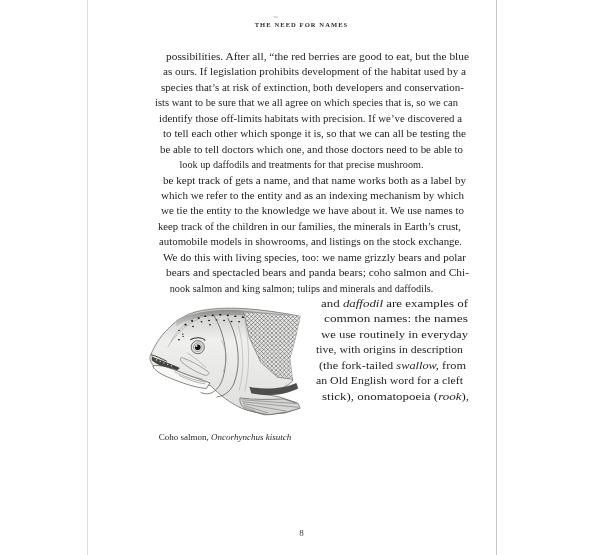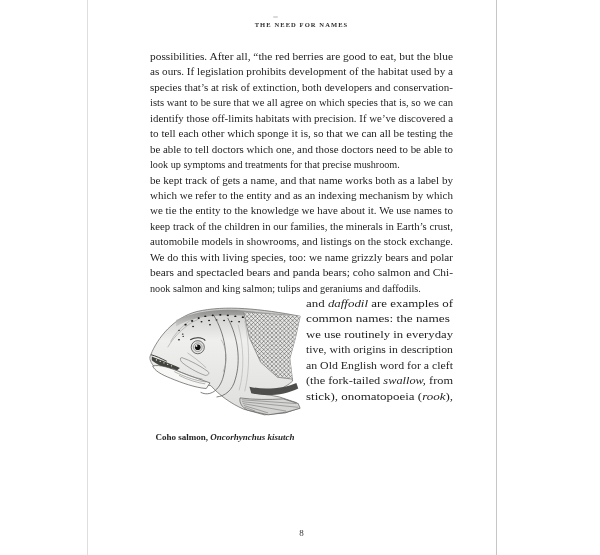--- a/index.html
+++ b/index.html
@@ -11,27 +11,27 @@
   .edge{position:absolute;top:0;height:555px;}
   .edge.left{left:87px;width:1px;background:#dedede;}
   .edge.right{left:496px;width:1px;background:#c6c6c6;}
   .artifact{position:absolute;left:273px;top:16px;width:5px;height:2px;background:#d9d9d9;border-radius:1px;}
   .running-head{
     position:absolute;left:150px;top:21px;width:303px;text-align:center;
     font-size:6.5px;font-weight:bold;letter-spacing:1.1px;color:#2d2d2d;
   }
   .text-block{position:absolute;left:150px;top:49px;width:303px;font-size:10.2px;}
   .para{position:relative;}
-  .tline{height:15.45px;line-height:15.45px;white-space:nowrap;}
+  .tline{height:15.45px;line-height:15.45px;white-space:nowrap;text-align:center;}
   .tline.indent{padding-left:18px;}
   .fit{display:inline-block;white-space:nowrap;transform-origin:0 60%;}
   .fit em{font-style:italic;}
   .para-wrap{min-height:157px;}
   .para-wrap .tline{margin-left:156px;}
-  figure{position:absolute;left:-2px;top:8px;width:154px;margin:0;padding:0;font-weight:bold;}
+  figure{position:absolute;left:-2px;top:8px;width:154px;margin:0;padding:0;}
   figure svg{display:block;}
   figcaption{
     margin-top:4px;text-align:center;font-size:9px;color:#262626;white-space:nowrap;
   }
   figcaption em{font-style:italic;}
   .page-number{
     position:absolute;left:150px;top:528px;width:303px;text-align:center;
     font-size:9px;color:#333;
   }
 </style>
@@ -47,31 +47,31 @@
 
   <div class="text-block">
     <div class="para">
         <div class="tline"><span class="fit" style="transform: scaleX(1.1168);"><span>possibilities. After all, “the red berries are good to eat, but the blue</span></span></div>
         <div class="tline"><span class="fit" style="transform: scaleX(1.095);"><span>as ours. If legislation prohibits development of the habitat used by a</span></span></div>
         <div class="tline"><span class="fit" style="transform: scaleX(1.0775);"><span>species that’s at risk of extinction, both developers and conservation-</span></span></div>
         <div class="tline"><span class="fit" style="transform: scaleX(1.0368);"><span>ists want to be sure that we all agree on which species that is, so we can</span></span></div>
         <div class="tline"><span class="fit" style="transform: scaleX(1.0653);"><span>identify those off-limits habitats with precision. If we’ve discovered a</span></span></div>
         <div class="tline"><span class="fit" style="transform: scaleX(1.0928);"><span>to tell each other which sponge it is, so that we can all be testing the</span></span></div>
         <div class="tline"><span class="fit" style="transform: scaleX(1.07);"><span>be able to tell doctors which one, and those doctors need to be able to</span></span></div>
-        <div class="tline last"><span class="fit" style="transform: scaleX(1);"><span>look up symptoms and treatments for that precise mushroom.</span></span></div>
+        <div class="tline last"><span class="fit" style="transform: scaleX(1);"><span>look up daffodils and treatments for that precise mushroom.</span></span></div>
       </div>
     <div class="para">
         <div class="tline"><span class="fit" style="transform: scaleX(1.0907);"><span>be kept track of gets a name, and that name works both as a label by</span></span></div>
         <div class="tline"><span class="fit" style="transform: scaleX(1.0818);"><span>which we refer to the entity and as an indexing mechanism by which</span></span></div>
         <div class="tline"><span class="fit" style="transform: scaleX(1.0781);"><span>we tie the entity to the knowledge we have about it. We use names to</span></span></div>
         <div class="tline"><span class="fit" style="transform: scaleX(1.0521);"><span>keep track of the children in our families, the minerals in Earth’s crust,</span></span></div>
         <div class="tline"><span class="fit" style="transform: scaleX(1.0634);"><span>automobile models in showrooms, and listings on the stock exchange.</span></span></div>
         <div class="tline"><span class="fit" style="transform: scaleX(1.0905);"><span>We do this with living species, too: we name grizzly bears and polar</span></span></div>
         <div class="tline"><span class="fit" style="transform: scaleX(1.1181);"><span>bears and spectacled bears and panda bears; coho salmon and Chi-</span></span></div>
-        <div class="tline last"><span class="fit" style="transform: scaleX(1);"><span>nook salmon and king salmon; tulips and geraniums and daffodils.</span></span></div>
+        <div class="tline last"><span class="fit" style="transform: scaleX(1);"><span>nook salmon and king salmon; tulips and minerals and daffodils.</span></span></div>
       </div>
 
     <div class="para para-wrap">
       <figure>
         <svg width="154" height="124" viewBox="0 0 164 132" xmlns="http://www.w3.org/2000/svg">
           <defs>
             <pattern id="mesh" width="4.4" height="4.4" patternUnits="userSpaceOnUse">
               <path d="M0,0 L4.4,4.4 M4.4,0 L0,4.4" stroke="#4d4d4b" stroke-width="0.55" fill="none"></path>
             </pattern>
             <linearGradient id="bandg" x1="0" y1="0" x2="0" y2="1">
@@ -172,21 +172,21 @@
             <path d="M33,76 C43,81 53,84 61,85"></path>
           </g>
         </svg>
         <figcaption><span>Coho salmon, </span><em>Oncorhynchus kisutch</em></figcaption>
       </figure>
       <div>
           <div class="tline"><span class="fit" style="transform: scaleX(1.2671);"><span>and </span><em>daffodil</em><span> are examples of</span></span></div>
           <div class="tline"><span class="fit" style="transform: scaleX(1.3);"><span>common names: the names</span></span></div>
           <div class="tline"><span class="fit" style="transform: scaleX(1.2491);"><span>we use routinely in everyday</span></span></div>
           <div class="tline"><span class="fit" style="transform: scaleX(1.1518);"><span>tive, with origins in description</span></span></div>
+          <div class="tline"><span class="fit" style="transform: scaleX(1.2099);"><span>(the fork-tailed </span><em>swallow,</em><span> from</span></span></div>
           <div class="tline"><span class="fit" style="transform: scaleX(1.1598);"><span>an Old English word for a cleft</span></span></div>
-          <div class="tline"><span class="fit" style="transform: scaleX(1.2099);"><span>(the fork-tailed </span><em>swallow,</em><span> from</span></span></div>
           <div class="tline"><span class="fit" style="transform: scaleX(1.2712);"><span>stick), onomatopoeia (</span><em>rook</em><span>),</span></span></div>
         </div>
     </div>
   </div>
 
   <div class="page-number">8</div>
 </div>
 
 </body></html>

